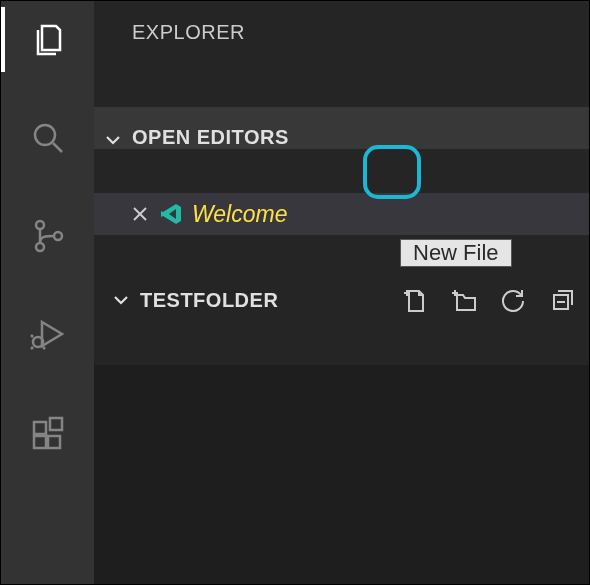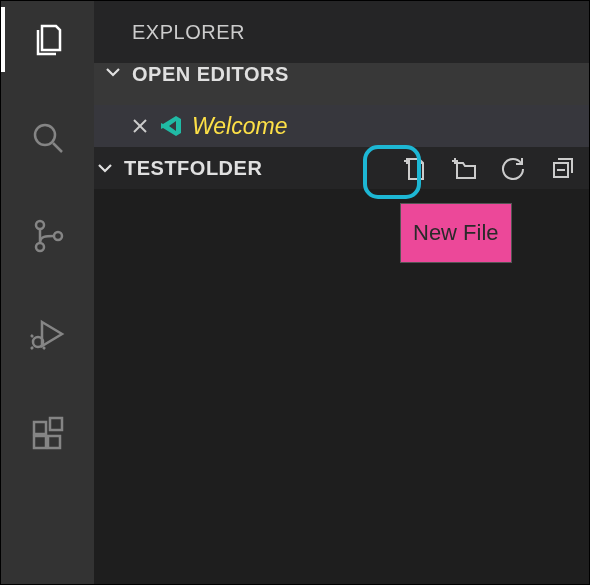--- a/index.html
+++ b/index.html
@@ -36,35 +36,36 @@
     background: #fff;
   }
   .activity-item svg { stroke: #858585; fill: none; }
   .activity-item.active svg { stroke: #fff; }
   .sidebar {
     flex: 1;
     background: #252526;
     display: flex;
     flex-direction: column;
     position: relative;
+    gap: 44px;
   }
   .sidebar-title {
     height: 62px;
     padding-left: 38px;
     display: flex;
     align-items: center;
     color: #cccccc;
     font-size: 20px;
     letter-spacing: 0.5px;
   }
   .section-header {
     height: 42px;
     background: #383838;
     display: flex;
-    align-items: flex-start;
+    align-items: flex-end;
     padding-left: 8px;
     gap: 8px;
     color: #e0e0e0;
     font-weight: 700;
     font-size: 20px;
     letter-spacing: 0.5px;
   }
   .chevron { display:inline-flex; align-items:center; justify-content:center; width:22px; }
   .editor-row {
     height: 42px;
@@ -81,21 +82,21 @@
   .editor-name {
     color: #fde047;
     font-style: italic;
     font-size: 23px;
   }
   .folder-header {
     height: 42px;
     background: #252526;
     display: flex;
     align-items: center;
-    padding-left: 0;
+    padding-left: 16px;
     gap: 8px;
     color: #e0e0e0;
     font-weight: 700;
     font-size: 20px;
     letter-spacing: 0.5px;
     position: relative;
   }
   .folder-actions {
     position: absolute;
     right: 12px;
@@ -110,26 +111,27 @@
   .highlight-ring {
     position: absolute;
     border: 4px solid #1db7d4;
     border-radius: 15px;
     width: 58px;
     height: 54px;
     pointer-events: none;
   }
   .tooltip {
     position: absolute;
-    background: #ec4899;
+    background: #e5e5e5;
     color: #2a2a2a;
     font-size: 22px;
-    padding: 16px 12px;
+    padding: 0 12px;
     white-space: nowrap;
     border: 1px solid #555;
+    margin-top: 36px;
   }
   .folder-body {
     flex: 1;
     background: #1e1e1e;
   }
 </style>
 </head>
 <body>
 
 <div class="activity-bar">

